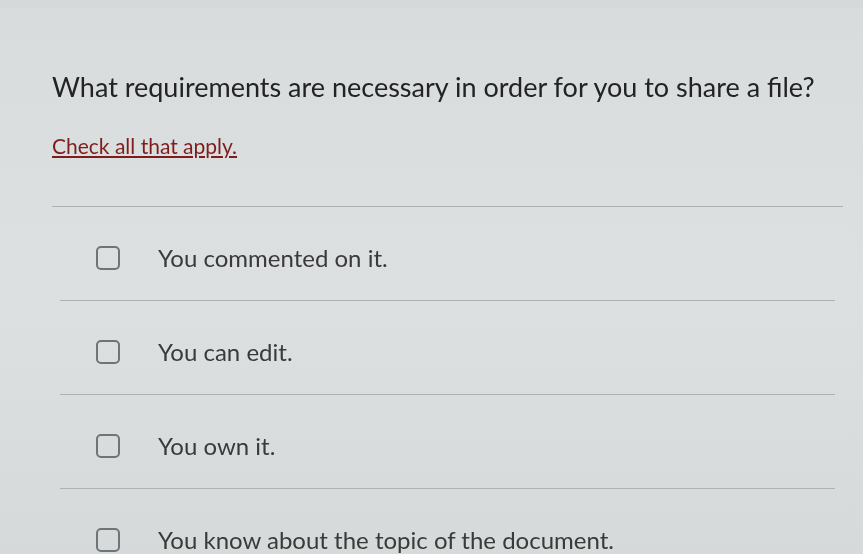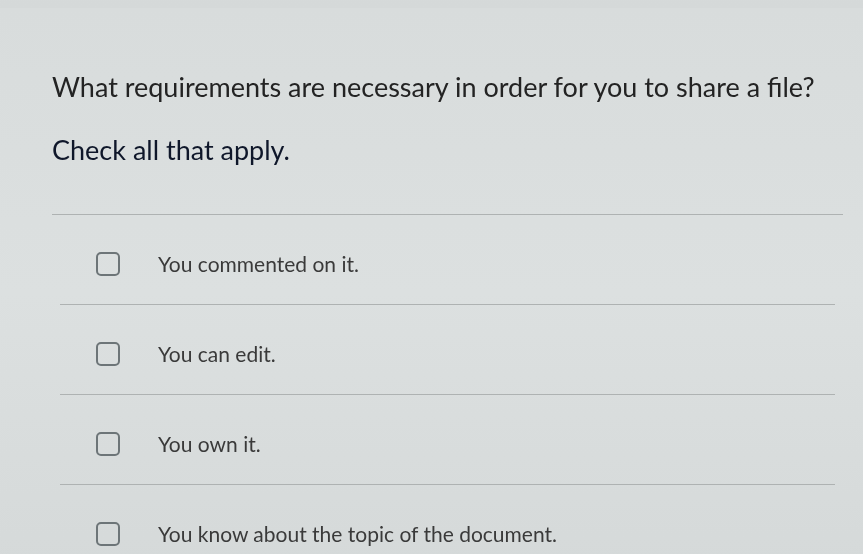--- a/index.html
+++ b/index.html
@@ -18,24 +18,25 @@
     overflow: hidden;
   }
   .question-text {
     font-size: 27px;
     font-weight: 400;
     color: #232323;
     margin-bottom: 28px;
     line-height: 1.35;
   }
   .instruction-text {
-    font-size: 27px;
+    font-size: 21px;
     font-weight: 400;
-    color: #0f172a;
+    color: #7f1d1d;
     margin-bottom: 48px;
+    text-decoration: underline;
   }
   .options {
     border-top: 1px solid #aeb2b2;
   }
   .option-row {
     display: flex;
     align-items: center;
     border-bottom: 1px solid #aeb2b2;
     padding: 20px 0 20px 28px;
     gap: 22px;
@@ -46,21 +47,21 @@
   .checkbox {
     width: 24px;
     height: 24px;
     border: 2px solid #6d7578;
     border-radius: 5px;
     background: transparent;
     flex-shrink: 0;
     cursor: pointer;
   }
   .option-label {
-    font-size: 21px;
+    font-size: 24px;
     color: #3a3a3a;
     font-weight: 400;
   }
 </style>
 </head>
 <body>
 
 <div>
   <div class="question-text">What requirements are necessary in order for you to share a file?</div>
   <div class="instruction-text">Check all that apply.</div>

